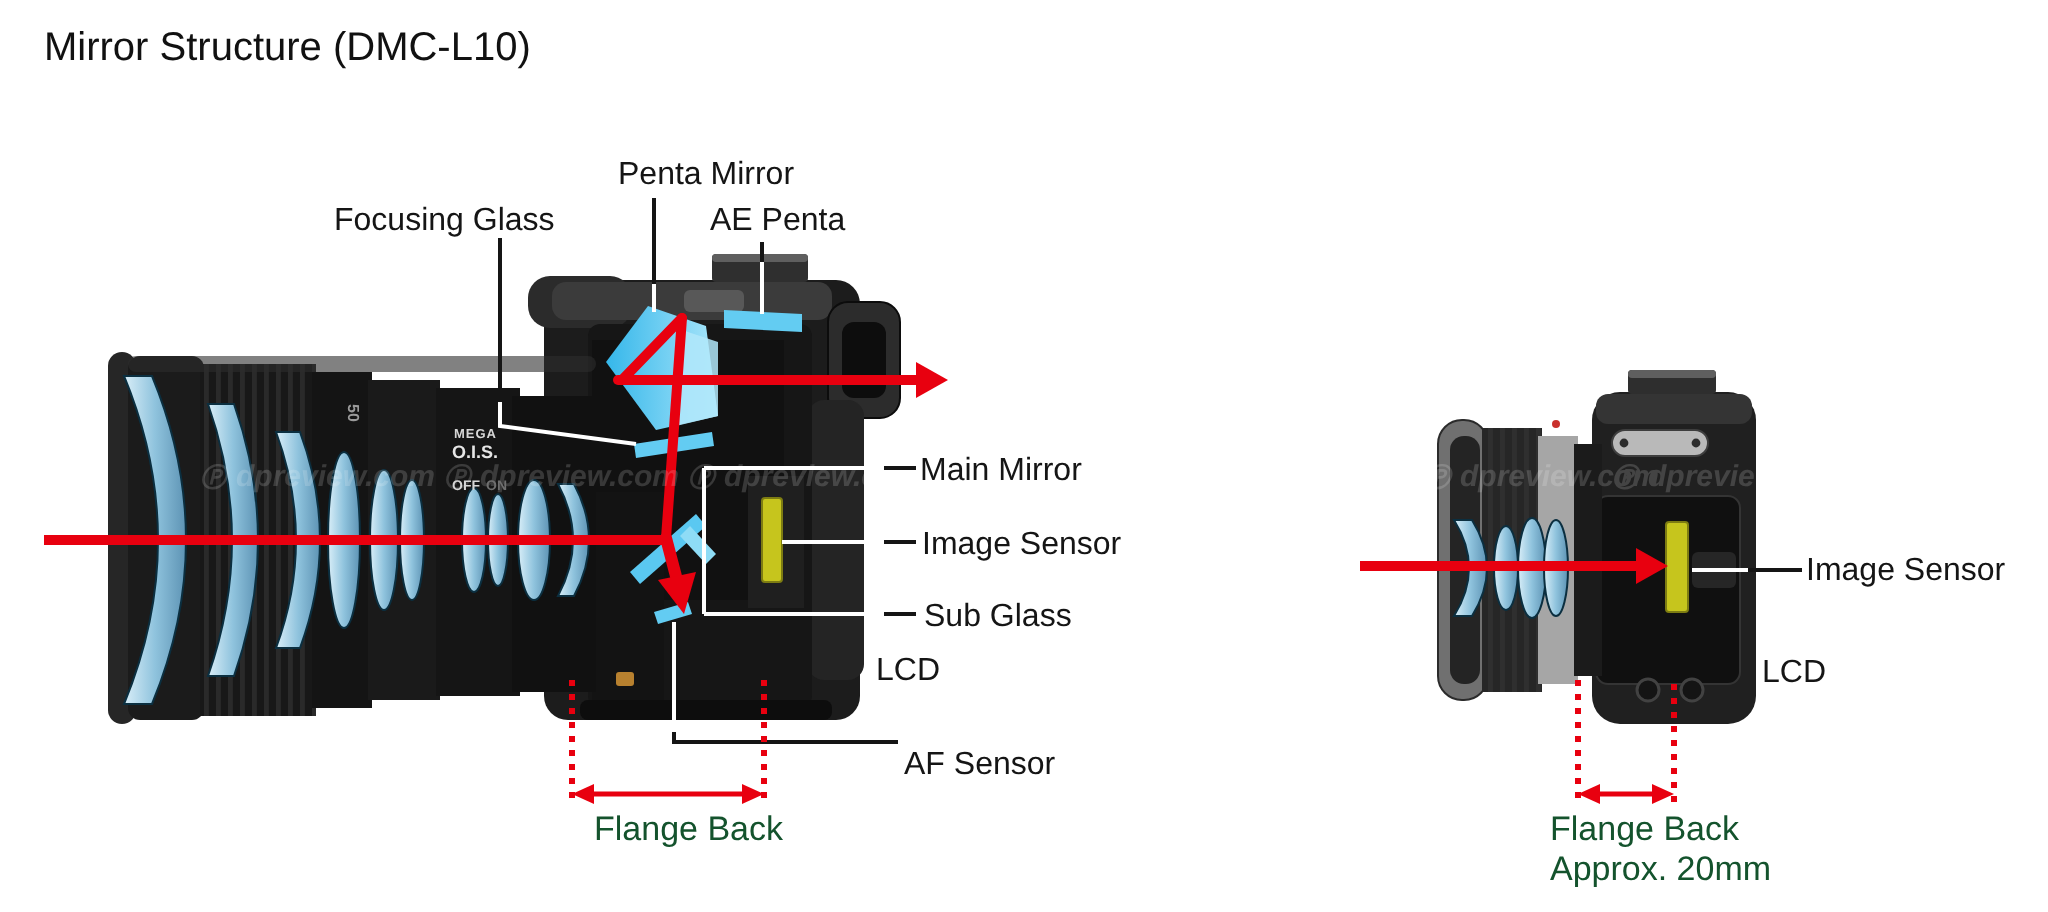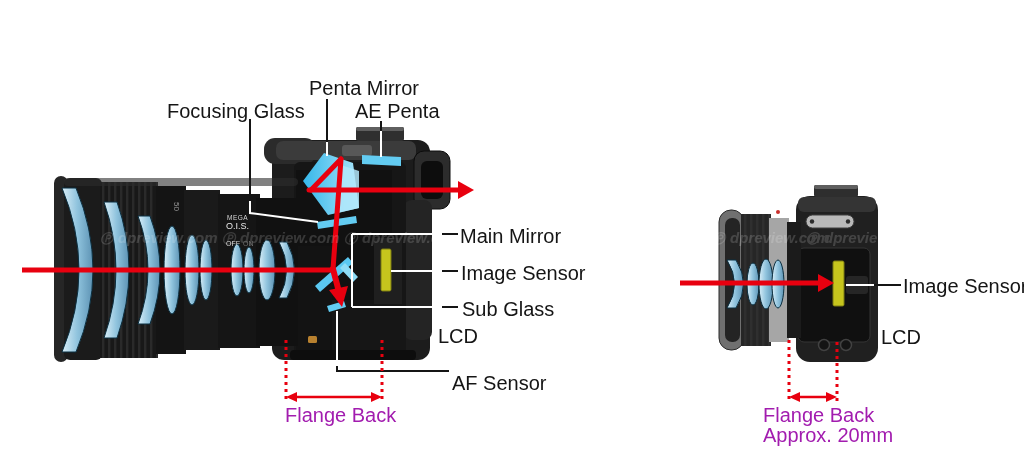--- a/index.html
+++ b/index.html
@@ -1,22 +1,22 @@
 <!DOCTYPE html>
 <html><head>
 <meta charset="utf-8">
 <style>
   html,body{margin:0;padding:0;background:#fff;}
   .stage{position:relative;width:1024px;height:456px;background:#ffffff;overflow:hidden;
          font-family:"Liberation Sans", sans-serif;}
   .stage svg{position:absolute;left:0;top:0;}
-  .lbl{position:absolute;font-size:20px;line-height:22px;color:#151515;white-space:nowrap;}
+  .lbl{position:absolute;font-size:16px;line-height:22px;color:#151515;white-space:nowrap;}
   .title{font-size:20px;color:#111;}
-  .flange{position:absolute;font-size:20px;line-height:20px;color:#a21caf;white-space:nowrap;}
-  .tiny{position:absolute;color:#d6d6d6;font-weight:normal;white-space:nowrap;}
+  .flange{position:absolute;font-size:17px;line-height:20px;color:#14532d;white-space:nowrap;margin-left:12px;}
+  .tiny{position:absolute;color:#d6d6d6;font-weight:bold;white-space:nowrap;}
 </style>
 </head>
 <body>
 
 <div class="stage">
 
 <svg width="1024" height="456" viewBox="0 0 1024 456">
   <defs>
     <linearGradient id="gCyan" x1="0" y1="0" x2="1" y2="0">
       <stop offset="0" stop-color="#35b7ea"></stop>
@@ -174,20 +174,21 @@
     <text x="240" y="243">dpreview.com</text>
     <text x="344" y="243" font-size="13">Ⓟ</text>
     <text x="362" y="243">dpreview.com</text>
     <text x="712" y="243" font-size="13">Ⓟ</text>
     <text x="730" y="243">dpreview.com</text>
     <text x="806" y="243" font-size="13">Ⓟ</text>
     <text x="824" y="243">dpreview.com</text>
   </g>
 </svg>
 
+<div class="lbl title" style="left:22px;top:13px">Mirror Structure (DMC-L10)</div>
 
 <div class="lbl" style="left:309px;top:77px">Penta Mirror</div>
 <div class="lbl" style="left:355px;top:100px">AE Penta</div>
 <div class="lbl" style="left:460px;top:225px">Main Mirror</div>
 <div class="lbl" style="left:167px;top:100px">Focusing Glass</div>
 <div class="lbl" style="left:461px;top:262px">Image Sensor</div>
 <div class="lbl" style="left:462px;top:298px">Sub Glass</div>
 <div class="lbl" style="left:438px;top:325px">LCD</div>
 <div class="lbl" style="left:452px;top:372px">AF Sensor</div>
 

